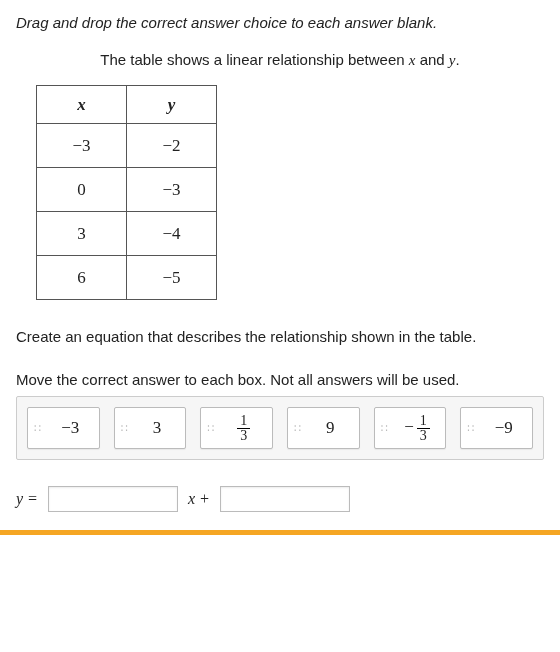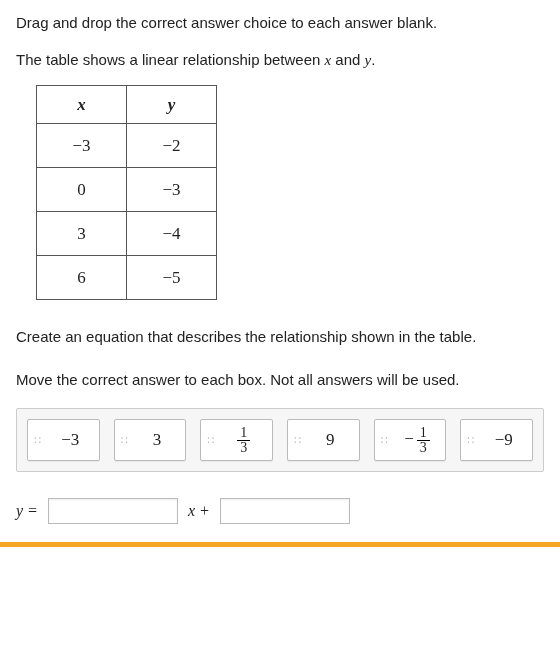--- a/index.html
+++ b/index.html
@@ -5,24 +5,26 @@
     * { box-sizing: border-box; margin: 0; padding: 0; }
     body {
       font-family: Arial, Helvetica, sans-serif;
       color: #222;
       background: #fff;
       width: 560px;
       padding: 14px 16px 0 16px;
       font-size: 15px;
     }
     .instruction {
+      font-style: italic;
       margin-bottom: 20px;
     }
     .intro {
       margin-bottom: 16px;
+      text-align: center;
     }
     .var-it { font-style: italic; font-family: 'Times New Roman', serif; }
     .data-table {
       border-collapse: collapse;
       margin-left: 20px;
       margin-bottom: 28px;
     }
     .data-table th, .data-table td {
       border: 1px solid #555;
       width: 90px;
@@ -34,21 +36,21 @@
     }
     .data-table th {
       font-weight: bold;
       font-style: italic;
       height: 38px;
     }
     .prompt {
       margin-bottom: 26px;
     }
     .move-instr {
-      margin-bottom: 20px;
+      margin-bottom: 8px;
     }
     .tray {
       border: 1px solid #ccc;
       background: #f6f6f6;
       border-radius: 2px;
       padding: 10px 10px;
       display: flex;
       gap: 14px;
       margin-bottom: 26px;
     }

